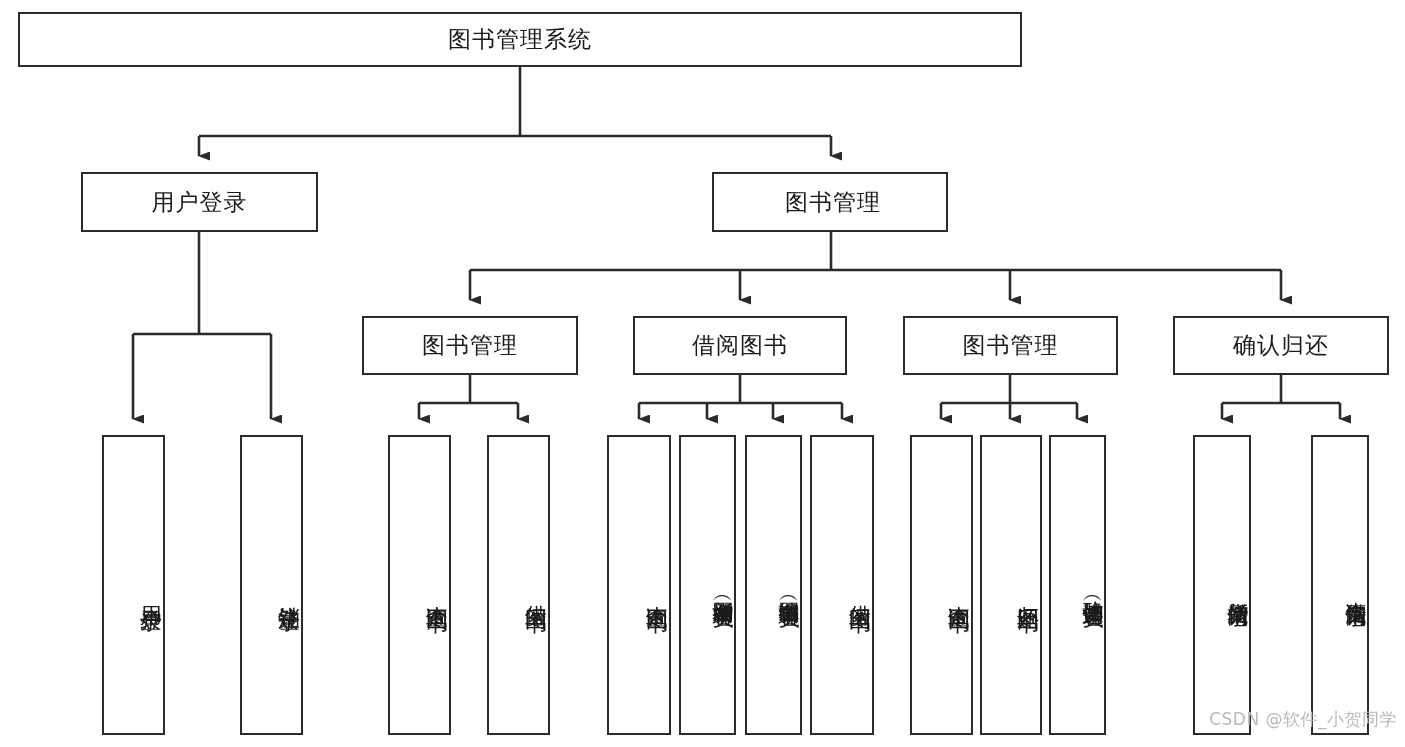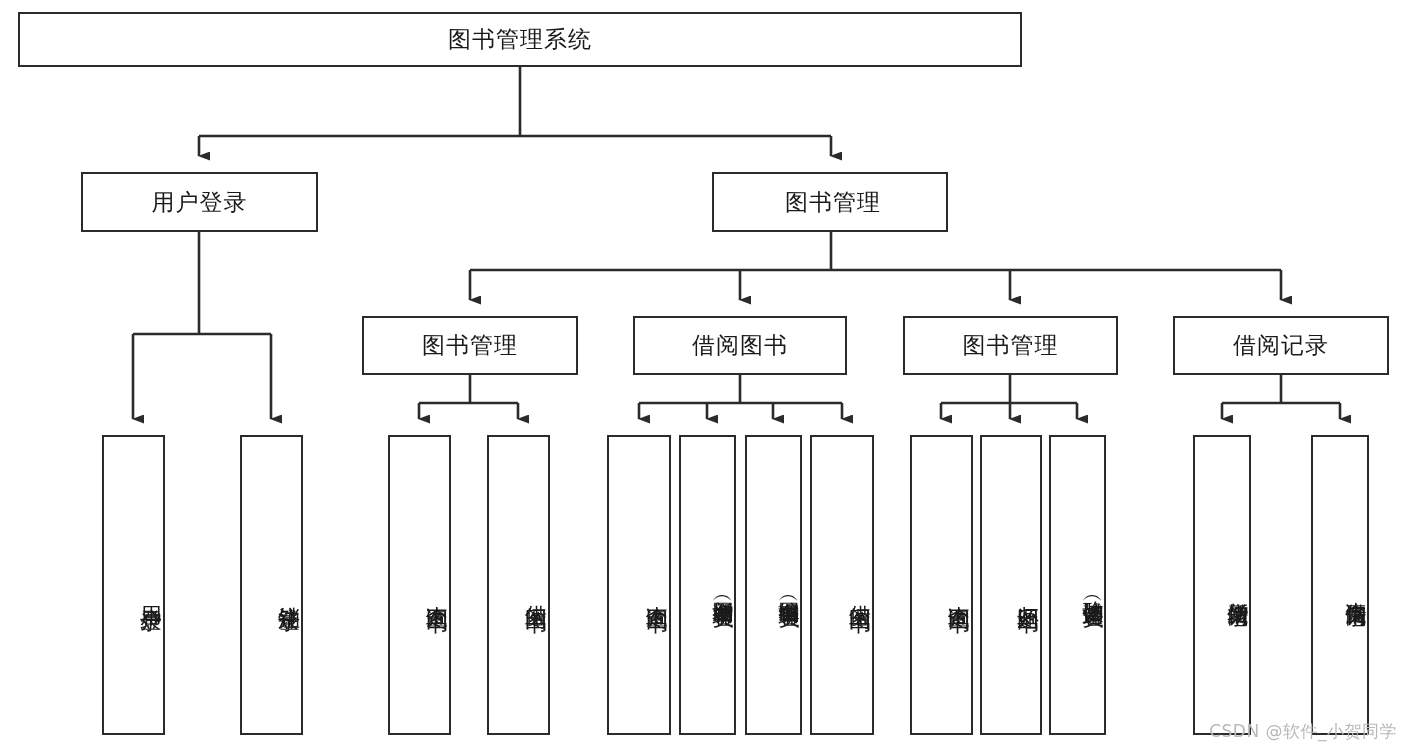--- a/index.html
+++ b/index.html
@@ -55,21 +55,21 @@
     padding-top: 6px;
   }
   .node-label {
     display: block;
     line-height: 1.05;
     white-space: nowrap;
   }
   .watermark {
     position: absolute;
     right: 8px;
-    bottom: 4px;
+    bottom: 16px;
     font-size: 17px;
     color: #b9b9b9;
     letter-spacing: 0.5px;
     user-select: none;
     white-space: nowrap;
     text-align: right;
   }
 </style>
 </head>
 <body>
@@ -144,21 +144,21 @@
 
   <div class="node-box horizontal" style="left:633px; top:316px; width:214px; height:59px;">
     <span class="node-label">借阅图书</span>
   </div>
 
   <div class="node-box horizontal" style="left:903px; top:316px; width:215px; height:59px;">
     <span class="node-label">图书管理</span>
   </div>
 
   <div class="node-box horizontal" style="left:1173px; top:316px; width:216px; height:59px;">
-    <span class="node-label">借阅记录</span>
+    <span class="node-label">确认归还</span>
   </div>
 
   <div class="node-box vertical" style="left:102px; top:435px; width:63px; height:300px;">
     <span class="node-label">用户登录</span>
   </div>
 
   <div class="node-box vertical" style="left:240px; top:435px; width:63px; height:300px;">
     <span class="node-label">注销登录</span>
   </div>
 

